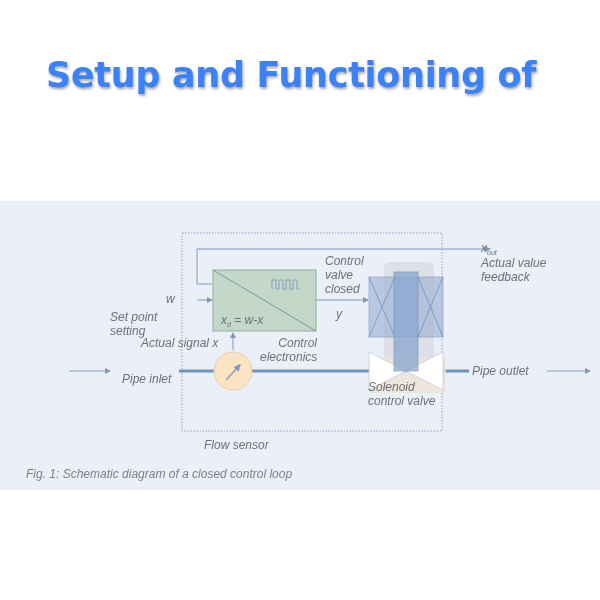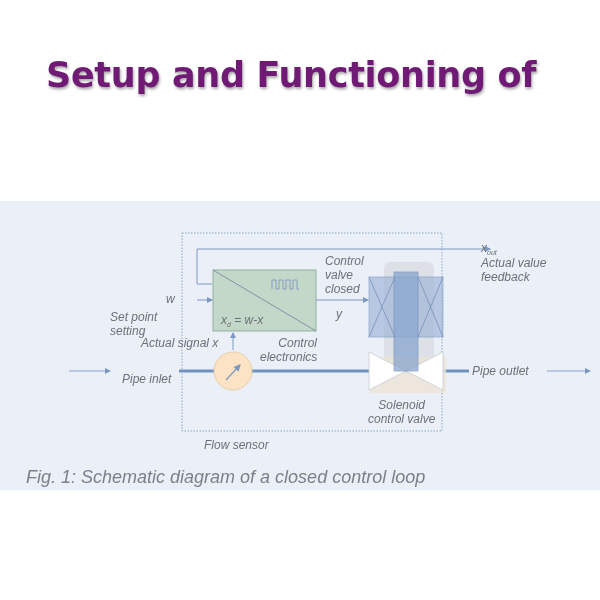--- a/index.html
+++ b/index.html
@@ -1,25 +1,25 @@
 <!DOCTYPE html>
 <html><head>
 <meta charset="utf-8">
 <style>
   html, body { margin:0; padding:0; }
   body { width:600px; height:600px; background:#ffffff; position:relative; overflow:hidden;
          font-family:"DejaVu Sans", sans-serif; }
   .title { position:absolute; left:46px; top:52px; margin:0; font-family:"DejaVu Sans", sans-serif;
-           font-weight:bold; font-size:35px; line-height:47px; color:#701a75; letter-spacing:-0.3px;
+           font-weight:bold; font-size:35px; line-height:47px; color:#3b82f6; letter-spacing:-0.3px;
            text-shadow:1px 2px 3px rgba(0,0,0,0.35); }
   .panel { position:absolute; left:0; top:201px; width:600px; height:289px; background:#ebf0f8; }
   .lbl { position:absolute; font-family:"Liberation Sans", sans-serif; font-style:italic; font-size:12px;
          color:#6b7079; line-height:14px; white-space:nowrap; }
   .caption { position:absolute; left:26px; top:467px; font-family:"Liberation Sans", sans-serif;
-             font-style:italic; font-size:18px; color:#7b8089; }
+             font-style:italic; font-size:12px; color:#7b8089; }
   svg.diagram { position:absolute; left:0; top:0; }
 </style>
 </head>
 <body>
 
 <h1 class="title">
   <span>Setup and Functioning of</span><br>
 </h1>
 
 <div class="panel"></div>
@@ -80,15 +80,15 @@
 <div class="lbl" style="left:110px;top:286px;margin-top:24px;"><span>Set point</span><br><span>setting</span></div>
 <div class="lbl" style="left:166px;top:292px;">w</div>
 <div class="lbl" style="left:325px;top:254px;"><span>Control</span><br><span>valve</span><br><span>closed</span></div>
 <div class="lbl" style="left:336px;top:307px;">y</div>
 <div class="lbl" style="left:221px;top:313px;"><span>x</span><sub style="font-size:7px;">d</sub> <span>= w-x</span></div>
 <div class="lbl" style="left:141px;top:336px;">Actual signal x</div>
 <div class="lbl" style="left:260px;top:336px;text-align:right;width:57px;"><span>Control</span><br><span>electronics</span></div>
 <div class="lbl" style="left:122px;top:364px;margin-top:8px;">Pipe inlet</div>
 <div class="lbl" style="left:472px;top:364px;">Pipe outlet</div>
 <div class="lbl" style="left:204px;top:394px;margin-top:44px;">Flow sensor</div>
-<div class="lbl" style="left:368px;top:398px;text-align:center;"><span>Solenoid</span><br><span>control valve</span></div>
+<div class="lbl" style="left:368px;top:380px;"><span>Solenoid</span><br><span>control valve</span></div>
 
 <div class="caption">Fig. 1: Schematic diagram of a closed control loop</div>
 
 </body></html>

